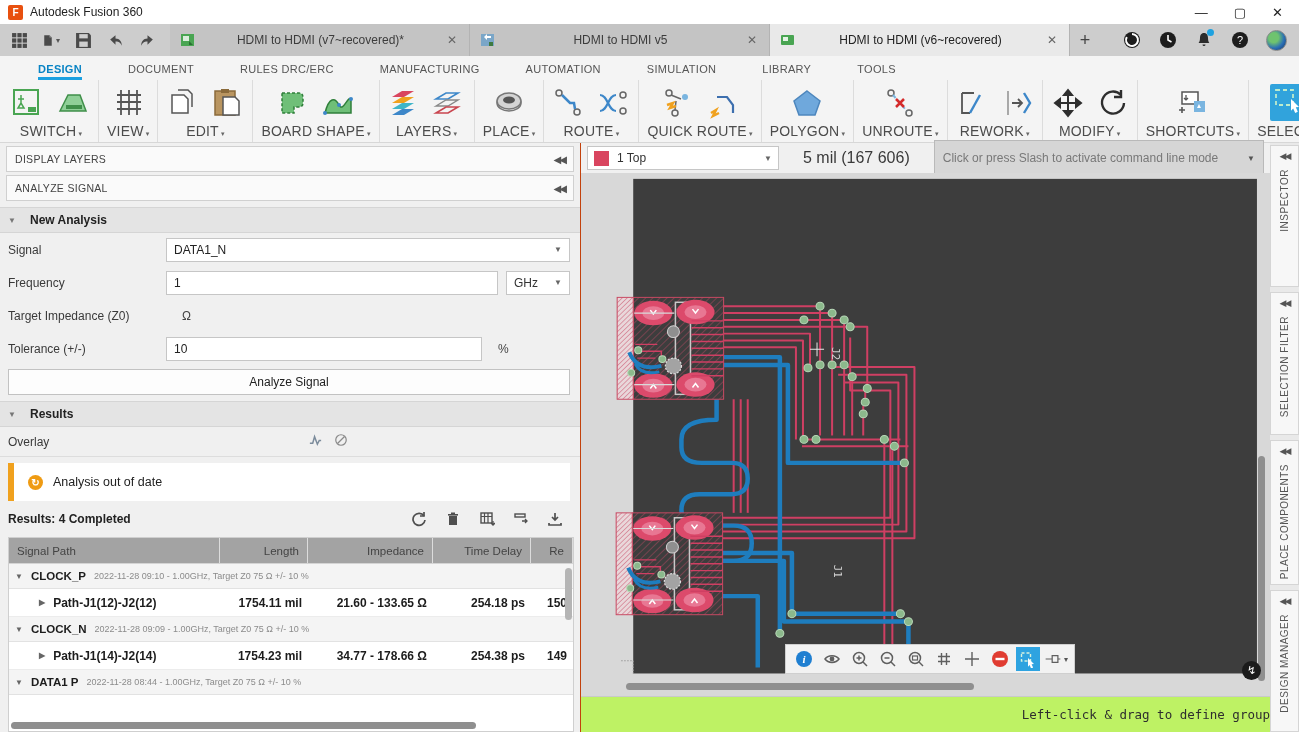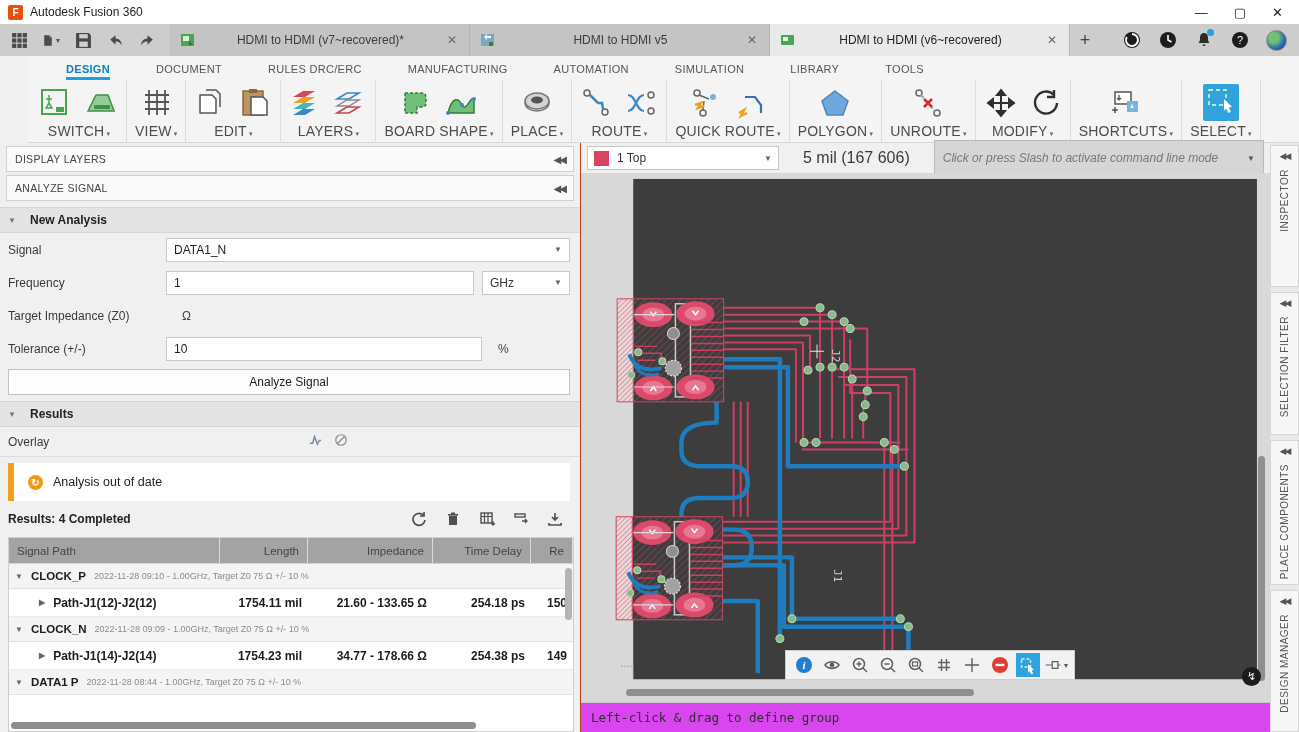--- a/index.html
+++ b/index.html
@@ -29,21 +29,21 @@
   .tab .tclose { color:#666; font-size:12px; padding:0 2px; margin-left:6px; }
   .newtab { width:30px; display:flex; align-items:center; justify-content:center; font-size:18px; color:#444; }
   .util-icons { flex:1; display:flex; align-items:center; justify-content:flex-end; gap:17px; padding-right:12px; }
   .uicon { width:19px; height:19px; color:#3f3f3f; position:relative; display:flex; align-items:center; justify-content:center; }
   .uicon svg { width:18px; height:18px; }
   .bell-dot { position:absolute; right:-1px; top:-2px; width:7px; height:7px; border-radius:50%; background:#1fa2e0; }
   .avatar { width:21px; height:21px; border-radius:50%;
     background:radial-gradient(circle at 35% 35%, #6fc36f 0 28%, #2b6fb5 60%, #14325e 100%); border:1px solid #888; }
 
   
-  .ribbon { background:#f4f4f4; border-bottom:1px solid #d7d7d7;margin-left:28px; }
+  .ribbon { background:#f4f4f4; border-bottom:1px solid #d7d7d7; }
   .menubar { display:flex; gap:0; padding:4px 0 0 38px; height:24px; }
   .menu-item { font-size:11px; color:#555; letter-spacing:.3px; padding:3px 0 5px; margin-right:46px; white-space:nowrap; }
   .menu-item.active { color:#0883c4; font-weight:bold; border-bottom:3px solid #1ba0e1; }
   .toolbar { display:flex; align-items:stretch; height:62px; padding-left:4px; }
   .tbgroup { display:flex; flex-direction:column; align-items:center; justify-content:space-between;
     padding:2px 8px 3px; border-right:1px solid #dcdcdc; }
   .tbicons { display:flex; gap:10px; align-items:center; flex:1; }
   .tbicons svg { width:34px; height:32px; }
   .tblabel { font-size:14px; color:#4c4c4c; white-space:nowrap; letter-spacing:.2px; }
   .tblabel:after { content:" ▾"; font-size:7px; color:#666; }
@@ -64,21 +64,21 @@
   .sect .tri { color:#777; font-size:8px; width:22px; }
   .sect b { font-size:12px; color:#222; }
   .formrow { display:flex; align-items:center; height:33px; padding:0 10px 0 8px; }
   .formrow label { width:158px; font-size:12px; color:#3a3a3a; }
   .fcontrol { flex:1; height:24px; background:#fff; border:1px solid #c6c6c6; display:flex;
     align-items:center; padding:0 7px; color:#222; }
   .fcontrol .dd { margin-left:auto; color:#666; font-size:8px; }
   input.fld { flex:1; height:24px; background:#fff; border:1px solid #c6c6c6; padding:0 7px;
     font:12px "Liberation Sans",sans-serif; color:#222; }
   .unit { width:88px; text-align:left; padding-left:16px; color:#444; }
-  .unit-dd { width:88px; height:24px; margin-left:8px; background:#fff; border:1px solid #c6c6c6;
+  .unit-dd { width:64px; height:24px; margin-left:8px; background:#fff; border:1px solid #c6c6c6;
     display:flex; align-items:center; padding:0 7px; }
   .unit-dd .dd { margin-left:auto; color:#666; font-size:8px; }
   .analyze-btn { margin:4px 10px 0 8px; height:26px; background:#fdfdfd; border:1px solid #c2c2c2;
     display:flex; align-items:center; justify-content:center; font-size:12px; color:#222; }
   .overlay-row { display:flex; align-items:center; height:30px; padding:0 8px; border-bottom:1px solid #ddd; }
   .overlay-row label { width:300px; color:#3a3a3a; }
   .overlay-row .oicon { width:26px; color:#7b8b9b; }
   .warnbox { background:#fff; margin:6px 10px 0 8px; height:38px; display:flex; align-items:center; position:relative; }
   .warnbar { position:absolute; left:0; top:0; bottom:0; width:6px; background:#f0a11e; }
   .warn-ic { width:15px; height:15px; border-radius:50%; background:#ef9b13; color:#fff; font-size:10px;
@@ -106,35 +106,35 @@
   .hscroll-t { position:absolute; bottom:2px; left:2px; width:465px; height:7px; border-radius:4px; background:#8f8f8f; }
   .vscroll-t { position:absolute; top:30px; right:1px; width:7px; height:52px; border-radius:4px; background:#b5b5b5; }
 
   
   .layerbar { height:30px; background:#f0f0f0; display:flex; align-items:center; padding:0 6px; gap:10px; }
   .layer-dd { width:192px; height:24px; background:#fff; border:1px solid #c6c6c6; display:flex; align-items:center; padding:0 6px; }
   .layer-swatch { width:15px; height:15px; background:#d9455f; margin-right:8px; }
   .layer-dd .dd { margin-left:auto; color:#666; font-size:8px; }
   .gridinfo { color:#3a3a3a; font-size:16px; white-space:nowrap; padding:0 14px; }
   .cmdline { flex:1; height:36px; background:#d6d6d6; border:1px solid #b9b9b9; display:flex; align-items:center;
-    padding:16px 8px; color:#787878; font-size:12px;font-style:italic; }
+    padding:16px 8px; color:#787878; font-size:12px; }
   .cmdline .dd { margin-left:auto; color:#555; font-size:8px; }
   .canvas-wrap { flex:1; position:relative; background:#d8d8d8; min-height:0; }
   .canvas-wrap svg.pcb { position:absolute; inset:0; width:100%; height:100%; }
   .canvas-toolbar { position:absolute; left:205px; bottom:23px; height:28px; background:#f2f2f2;
     display:flex; align-items:center; gap:4px; padding:0 6px; box-shadow:0 0 0 1px #cfcfcf; }
   .cicon { width:24px; height:24px; display:flex; align-items:center; justify-content:center; color:#5f5f5f; }
   .cicon svg { width:18px; height:18px; }
   .cicon.active { background:#2ea3e0; }
   .hscroll-c { position:absolute; left:45px; bottom:6px; width:348px; height:7px; border-radius:4px; background:#8f8f8f; }
   .vscroll-c { position:absolute; right:5px; top:283px; width:7px; height:225px; border-radius:4px; background:#8f8f8f; }
   .job-badge { position:absolute; right:9px; bottom:16px; width:19px; height:19px; border-radius:50%;
     background:#1b1b1b; color:#fff; display:flex; align-items:center; justify-content:center; font-size:11px; }
-  .statusbar { height:30px; background:#d946ef; border-top:1px solid #c9c9c9; display:flex; align-items:center;
-    padding-left:10px; font:12.5px "DejaVu Sans Mono", monospace; color:#2e2e2e; }
+  .statusbar { height:36px; background:#bef264; border-top:1px solid #c9c9c9; display:flex; align-items:center;
+    padding-left:10px; font:12.5px "DejaVu Sans Mono", monospace; color:#2e2e2e;justify-content:flex-end; }
 
   
   .vtab { background:#f7f7f7; border:1px solid #d5d5d5; flex:1; display:flex; flex-direction:column; align-items:center; padding:5px 0; }
   .vtab .chev { font-size:9px; color:#555; letter-spacing:-2px; margin-bottom:8px; }
   .vtab .vlabel { writing-mode:vertical-rl; transform:rotate(180deg); font-size:10px; color:#555; letter-spacing:.5px; white-space:nowrap; }
 </style>
 </head>
 <body>
 
 <div class="titlebar">
@@ -291,46 +291,46 @@
             <rect x="5" y="4" width="20" height="24" fill="#b99560" stroke="#8a6a3a" stroke-width="1.5"></rect>
             <rect x="11" y="2" width="8" height="4" fill="#8a6a3a"></rect>
             <path d="M13 10 h12 l4 4 v14 h-16z" fill="#fff" stroke="#555" stroke-width="1.5"></path>
           </svg>
       </div>
       <span class="tblabel">EDIT</span>
     </div>
     <div class="tbgroup">
       <div class="tbicons">
         <svg viewBox="0 0 34 32">
+            <path d="M5 6 H22 Q26 6 26 11 V16 Q26 20 21 20 H17 V26 H5 Z" fill="#6fbf78" stroke="#2f7f3a" stroke-width="1.5" stroke-dasharray="3 2"></path>
+          </svg>
+        <svg viewBox="0 0 34 32">
+            <path d="M4 26 C8 10 14 10 18 18 C22 26 27 8 30 12 V26 Z" fill="#6fbf78" stroke="#2f7f3a" stroke-width="1.5"></path>
+            <circle cx="4" cy="26" r="2" fill="#3d87c9"></circle>
+            <circle cx="18" cy="18" r="2" fill="#3d87c9"></circle>
+            <circle cx="30" cy="12" r="2" fill="#3d87c9"></circle>
+          </svg>
+      </div>
+      <span class="tblabel">BOARD SHAPE</span>
+    </div>
+    <div class="tbgroup">
+      <div class="tbicons">
+        <svg viewBox="0 0 34 32">
             <path d="M4 10 l10-6 h12 l-10 6z" fill="#d9455f"></path>
             <path d="M4 16 l10-6 h12 l-10 6z" fill="#f0a11e"></path>
             <path d="M4 22 l10-6 h12 l-10 6z" fill="#3fb5c9"></path>
             <path d="M4 28 l10-6 h12 l-10 6z" fill="#3d87c9"></path>
           </svg>
         <svg viewBox="0 0 34 32">
             <path d="M4 12 l10-6 h12 l-10 6z" fill="none" stroke="#3d87c9" stroke-width="1.6"></path>
             <path d="M4 19 l10-6 h12 l-10 6z" fill="none" stroke="#888" stroke-width="1.4"></path>
             <path d="M4 26 l10-6 h12 l-10 6z" fill="none" stroke="#c9454f" stroke-width="1.6"></path>
           </svg>
       </div>
       <span class="tblabel">LAYERS</span>
-    </div>
-    <div class="tbgroup">
-      <div class="tbicons">
-        <svg viewBox="0 0 34 32">
-            <path d="M5 6 H22 Q26 6 26 11 V16 Q26 20 21 20 H17 V26 H5 Z" fill="#6fbf78" stroke="#2f7f3a" stroke-width="1.5" stroke-dasharray="3 2"></path>
-          </svg>
-        <svg viewBox="0 0 34 32">
-            <path d="M4 26 C8 10 14 10 18 18 C22 26 27 8 30 12 V26 Z" fill="#6fbf78" stroke="#2f7f3a" stroke-width="1.5"></path>
-            <circle cx="4" cy="26" r="2" fill="#3d87c9"></circle>
-            <circle cx="18" cy="18" r="2" fill="#3d87c9"></circle>
-            <circle cx="30" cy="12" r="2" fill="#3d87c9"></circle>
-          </svg>
-      </div>
-      <span class="tblabel">BOARD SHAPE</span>
     </div>
     <div class="tbgroup">
       <div class="tbicons">
         <svg viewBox="0 0 34 32">
             <ellipse cx="17" cy="16" rx="12" ry="8" fill="#e4e4e4" stroke="#777" stroke-width="1.5"></ellipse>
             <ellipse cx="17" cy="14" rx="12" ry="8" fill="#d4d4d4" stroke="#777" stroke-width="1.5"></ellipse>
             <ellipse cx="17" cy="13" rx="6" ry="3.5" fill="#555"></ellipse>
           </svg>
       </div>
       <span class="tblabel">PLACE</span>
@@ -377,20 +377,34 @@
     <div class="tbgroup">
       <div class="tbicons">
         <svg viewBox="0 0 34 32">
             <circle cx="8" cy="6" r="3" fill="none" stroke="#666" stroke-width="1.5"></circle>
             <circle cx="26" cy="26" r="3" fill="none" stroke="#666" stroke-width="1.5"></circle>
             <path d="M10 8 L24 24" stroke="#7ab5e0" stroke-width="2" stroke-dasharray="4 3"></path>
             <path d="M13 12 l8 8 m0-8 l-8 8" stroke="#d42a2a" stroke-width="2.5"></path>
           </svg>
       </div>
       <span class="tblabel">UNROUTE</span>
+    </div>
+    <div class="tbgroup">
+      <div class="tbicons">
+        <svg viewBox="0 0 34 32">
+            <path d="M6 6 H18 M6 6 V26 H14" stroke="#555" stroke-width="1.8" fill="none"></path>
+            <path d="M14 26 L24 8" stroke="#3d87c9" stroke-width="2.4"></path>
+          </svg>
+        <svg viewBox="0 0 34 32">
+            <path d="M8 4 V28" stroke="#888" stroke-width="1.4"></path>
+            <path d="M12 16 H22 m-4-4 l4 4 -4 4" stroke="#555" stroke-width="1.8" fill="none"></path>
+            <path d="M24 6 L30 16 L24 26" stroke="#3d87c9" stroke-width="2.4" fill="none"></path>
+          </svg>
+      </div>
+      <span class="tblabel">REWORK</span>
     </div>
     <div class="tbgroup">
       <div class="tbicons">
         <svg viewBox="0 0 34 32">
             <path d="M17 3 V29 M4 16 H30 M17 3 l-4 5 h8z M17 29 l-4-5 h8z M4 16 l5-4 v8z M30 16 l-5-4 v8z" stroke="#2e2e2e" stroke-width="2" fill="#2e2e2e"></path>
           </svg>
         <svg viewBox="0 0 34 32">
             <path d="M26 8 A11 11 0 1 0 29 16" fill="none" stroke="#2e2e2e" stroke-width="2.4"></path>
             <path d="M26 3 v7 h-7" fill="none" stroke="#2e2e2e" stroke-width="2.4"></path>
           </svg>

